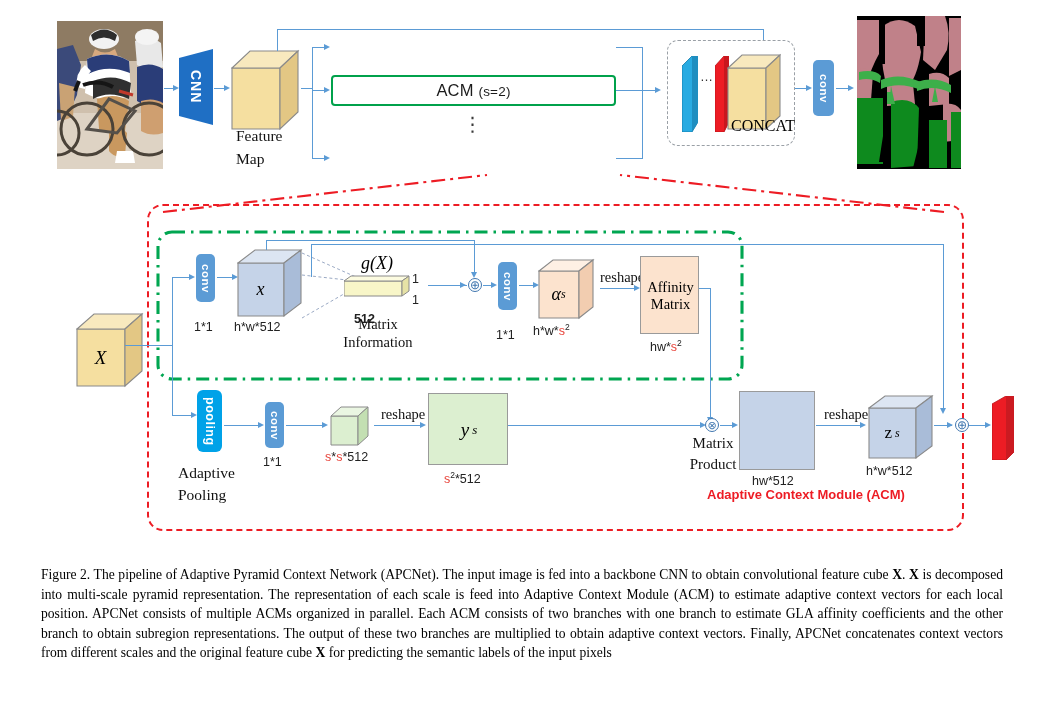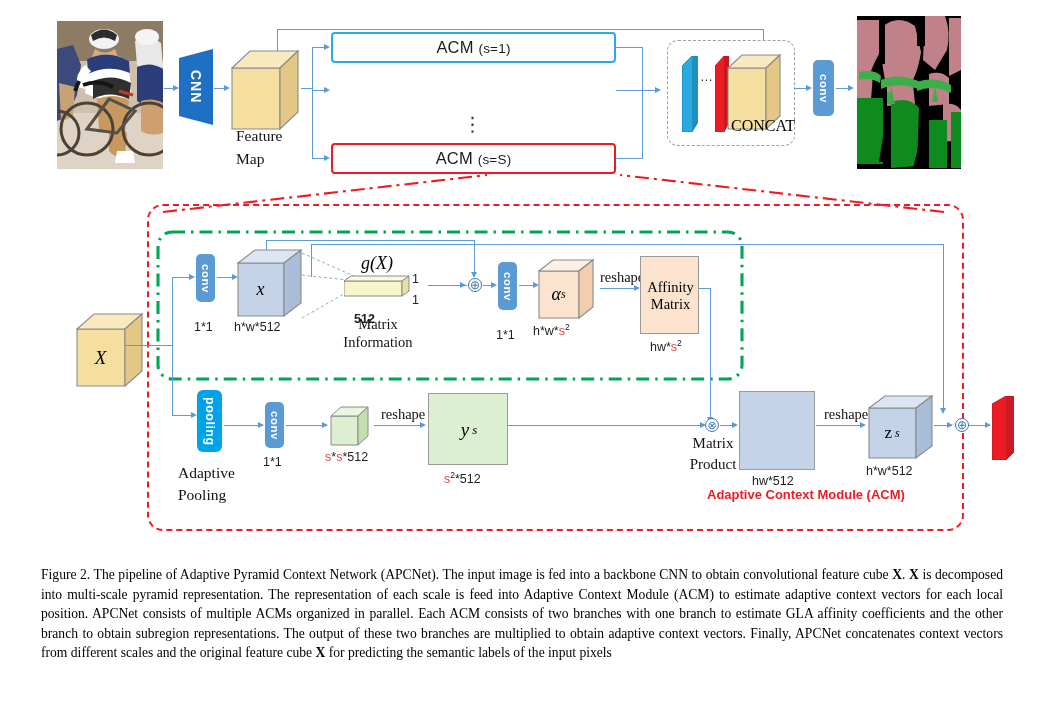--- a/index.html
+++ b/index.html
@@ -144,27 +144,24 @@
 
   <div class="ln lnh abs" style="left:301px;top:88px;width:12px;"></div>
   <div class="ln lnv abs" style="left:312px;top:47px;height:112px;"></div>
   <div class="ln lnh abs" style="left:312px;top:47px;width:16px;"></div>
   <div class="arrow ar-r abs" style="left:324px;top:43.5px;"></div>
   <div class="ln lnh abs" style="left:312px;top:90px;width:16px;"></div>
   <div class="arrow ar-r abs" style="left:324px;top:86.5px;"></div>
   <div class="ln lnh abs" style="left:312px;top:158px;width:16px;"></div>
   <div class="arrow ar-r abs" style="left:324px;top:154.5px;"></div>
 
-  <div class="abs acmbox" id="acm1" style="border-color: rgb(41, 171, 226);">
-    <span><span>ACM </span><span class="sm">(s=1)</span></span>
+  <div class="abs acmbox" id="acm2" style="border-color: rgb(0, 161, 75);">
+    <span><span>ACM </span><span class="sm">(s=2)</span></span>
   </div>
   <div class="abs" id="vdots">⋮</div>
-  <div class="abs acmbox" id="acm3" style="border-color: rgb(237, 28, 36);">
-    <span><span>ACM </span><span class="sm">(s=S)</span></span>
-  </div>
 
   <div class="ln lnh abs" style="left:616px;top:47px;width:27px;"></div>
   <div class="ln lnh abs" style="left:616px;top:90px;width:42px;"></div>
   <div class="ln lnh abs" style="left:616px;top:158px;width:27px;"></div>
   <div class="ln lnv abs" style="left:642px;top:47px;height:112px;"></div>
   <div class="arrow ar-r abs" style="left:655px;top:86.5px;"></div>
 
   <div class="abs" id="concatbox"></div>
   <div class="abs" style="left:682px;top:56px;width:16px;height:76px;">
     <svg width="16" height="76" viewBox="0 0 16 76">

